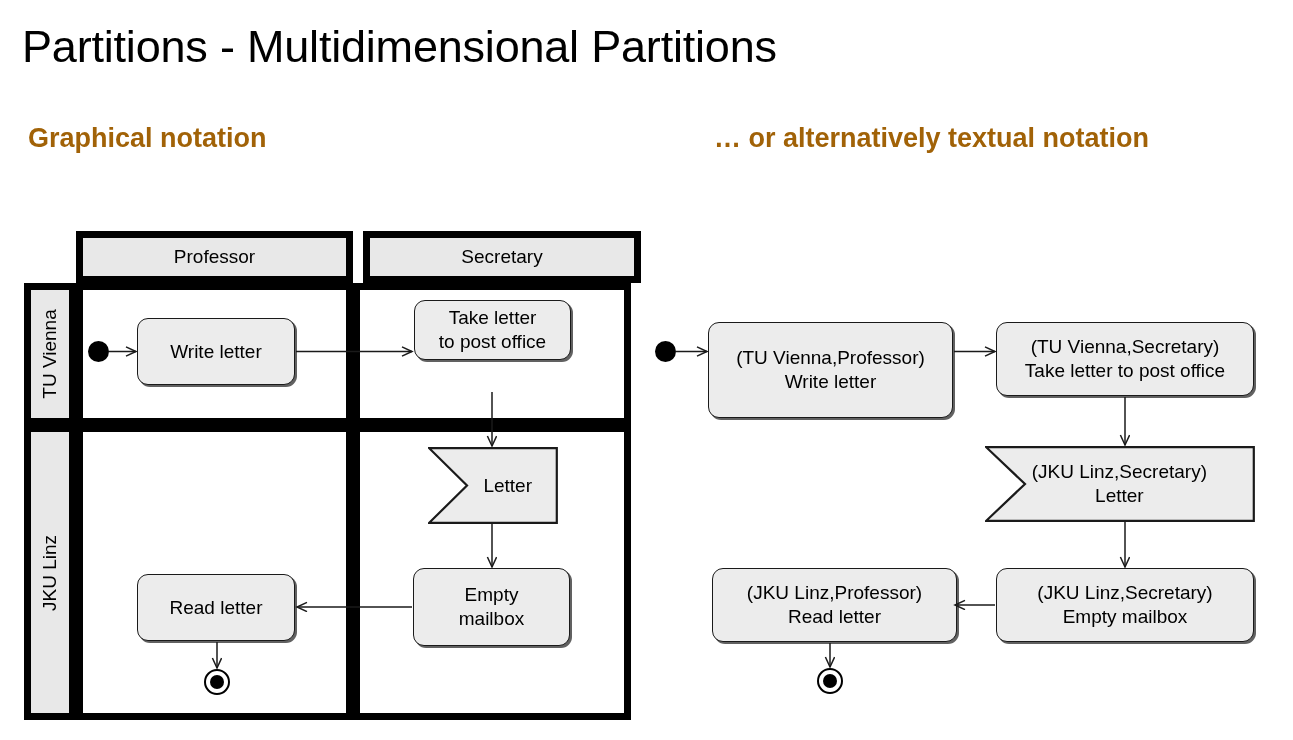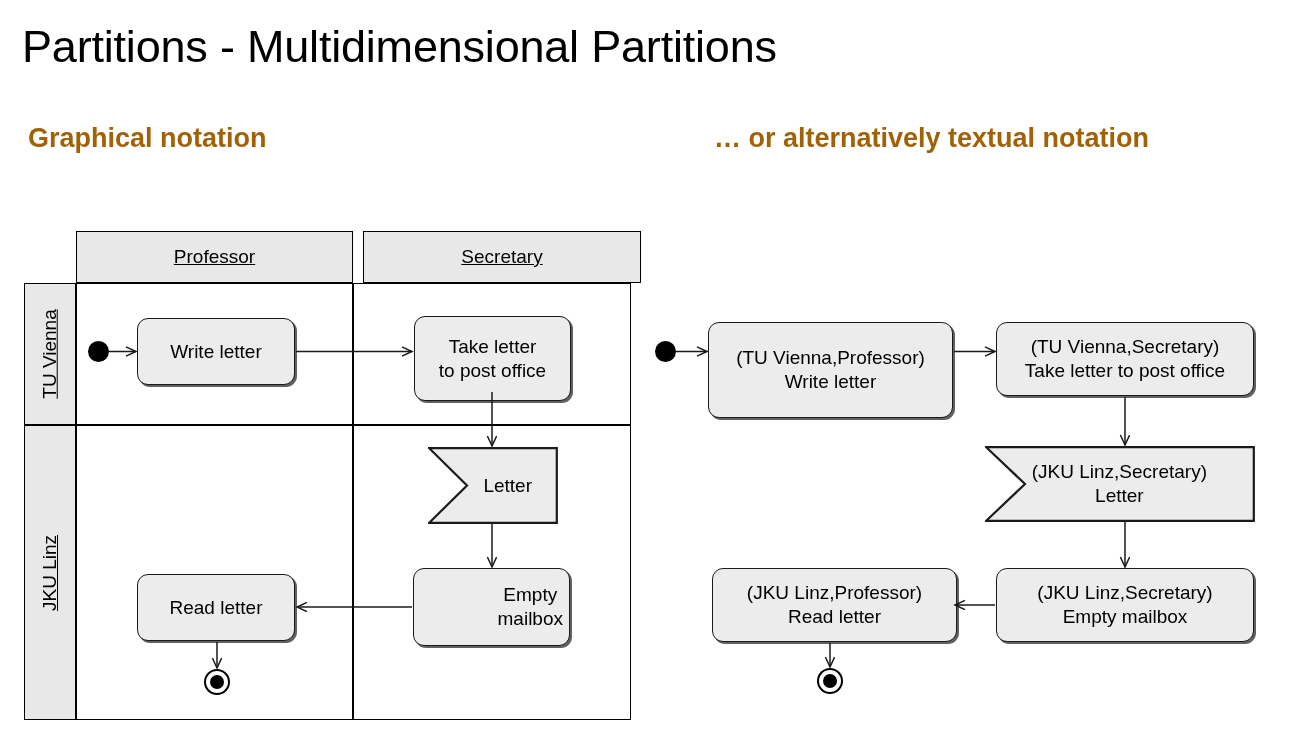--- a/index.html
+++ b/index.html
@@ -51,22 +51,21 @@
     top: 0;
     width: 1293px;
     height: 740px;
     pointer-events: none;
   }
 
   
   .grid-cell {
     position: absolute;
     box-sizing: border-box;
-    border: 1px solid #000000;
-    text-decoration: underline;
+    border: 7px solid #000000;
   }
   .grid-head {
     background: #e8e8e8;
     display: flex;
     align-items: center;
     justify-content: center;
     font-size: 19px;
   }
   .grid-rowlabel {
     background: #e8e8e8;
@@ -170,33 +169,33 @@
   <div class="grid-cell grid-body" style="left:353px; top:283px; width:278px; height:142px;"></div>
   <div class="grid-cell grid-body" style="left:76px;  top:425px; width:277px; height:295px;"></div>
   <div class="grid-cell grid-body" style="left:353px; top:425px; width:278px; height:295px;"></div>
 
   <div class="initial-node" style="left:88px; top:341px; width:21px; height:21px;"></div>
 
   <div class="node action" style="left:137px; top:318px; width:158px; height:67px;">
     <span class="node-label">Write letter</span>
   </div>
 
-  <div class="node action" style="left:414px; top:316px; width:157px; height:85px;">
+  <div class="node action" style="left:414px; top:300px; width:157px; height:60px;">
     <span class="node-label">Take letter
 to post office</span>
   </div>
 
   <div class="node signal" style="left:428px; top:447px; width:130px; height:77px;">
     <svg class="signal-bg" viewBox="0 0 130 77" preserveAspectRatio="none">
       <polygon points="1.2,1.2 128.8,1.2 128.8,75.8 1.2,75.8 39,38.5" fill="#ececec" stroke="#1a1a1a" stroke-width="2.2" stroke-linejoin="miter"></polygon>
     </svg>
     <span class="node-label" style="margin-right:20px;">Letter</span>
   </div>
 
-  <div class="node action" style="left:413px; top:568px; width:157px; height:78px;justify-content:flex-end;">
+  <div class="node action" style="left:413px; top:568px; width:157px; height:78px;">
     <span class="node-label">Empty
 mailbox</span>
   </div>
 
   <div class="node action" style="left:137px; top:574px; width:158px; height:67px;">
     <span class="node-label">Read letter</span>
   </div>
 
   <div class="final-node" style="left:204px; top:669px; width:26px; height:26px;"></div>
 </div>

